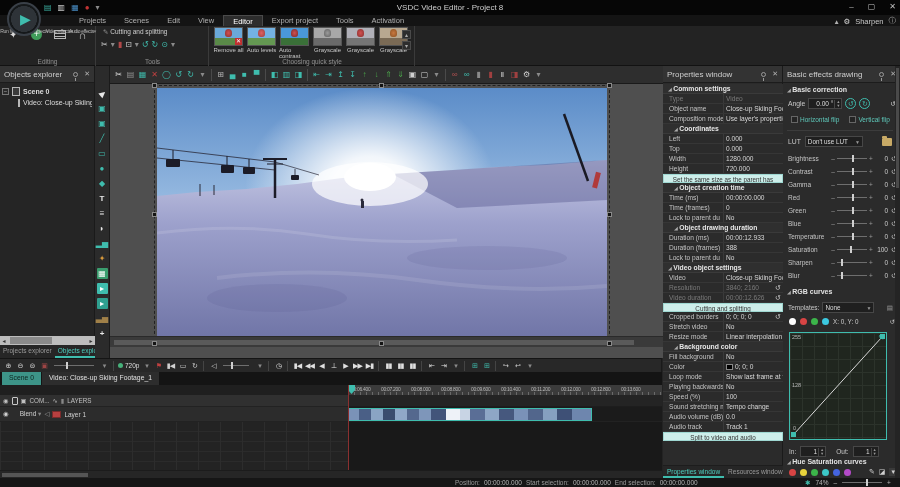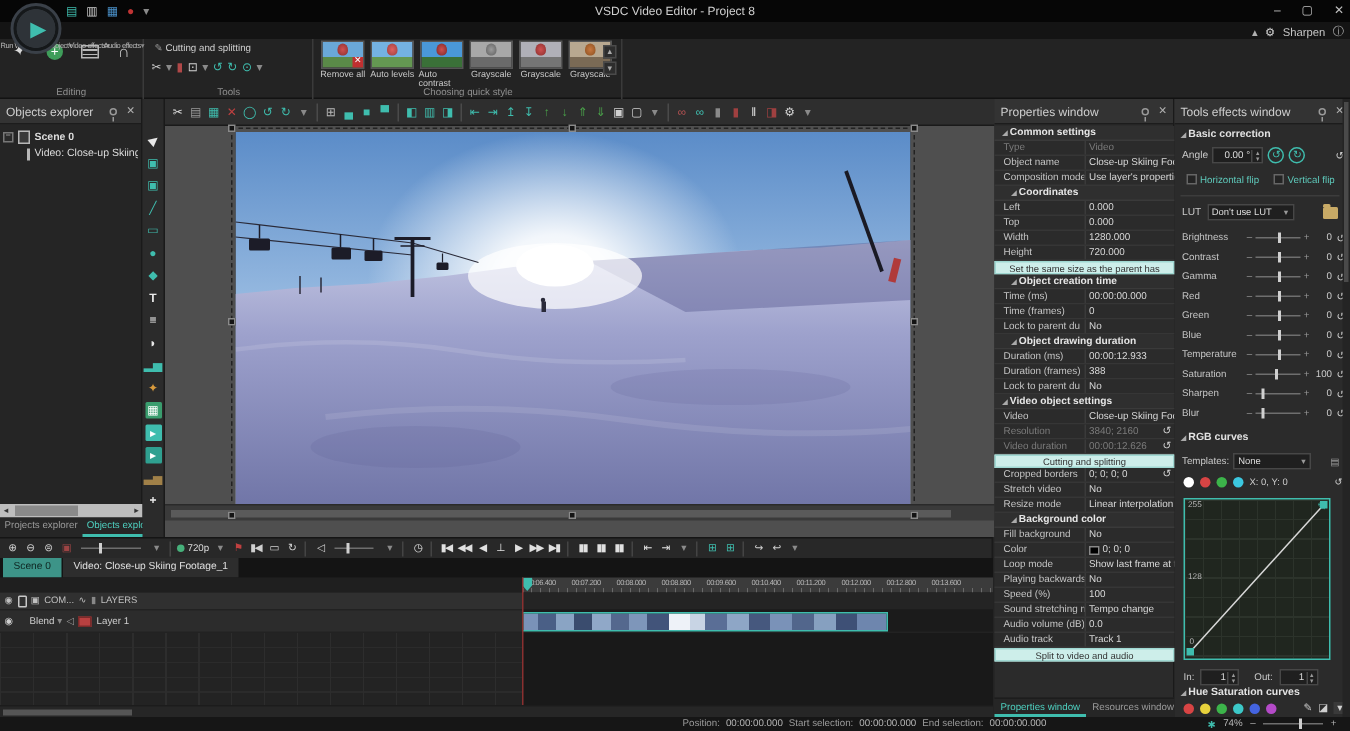--- a/index.html
+++ b/index.html
@@ -199,20 +199,30 @@
       <span style="color: rgb(138, 138, 138);">▾</span>
     </div>
   <div id="wintitle" class="abs">VSDC Video Editor - Project 8</div>
   <div id="winbtns" class="abs">
       <div>–</div>
       <div>▢</div>
       <div>✕</div>
     </div>
 
   <div id="tabrow" class="abs">
+    <div id="menu-tabs">
+        <div class="mtab">Projects</div>
+        <div class="mtab">Scenes</div>
+        <div class="mtab">Edit</div>
+        <div class="mtab">View</div>
+        <div class="mtab active">Editor</div>
+        <div class="mtab">Export project</div>
+        <div class="mtab">Tools</div>
+        <div class="mtab">Activation</div>
+      </div>
     <div id="tabrow-right">
       <span style="color:#b0b0b0;">▴</span>
       <span style="color:#d8d8d8;">⚙</span>
       <span style="color:#c8c8c8;">Sharpen</span>
       <span style="color:#b0b0b0;">ⓘ</span>
     </div>
   </div>
 
   <div id="ribbon" class="abs">
     <div id="grp-editing" class="abs">
@@ -635,21 +645,21 @@
         <div class="pbtn">Split to video and audio</div>
       </div>
     <div id="prop-tabs">
       <span class="otab active">Properties window</span>
       <span class="otab">Resources window</span>
     </div>
   </div>
 
   <div id="effects-panel" class="abs">
     <div class="ptitle">
-      <span>Tools effects window</span>
+      <span>Basic effects drawing</span>
       <span class="sp"></span>
       <span class="pinicon"></span>
       <span class="closex">✕</span>
     </div>
     <div class="esec" style="top:20px;">Basic correction</div>
     <div id="angle-row">
       <span>Angle</span>
       <div class="spinbox" style="width:34px;">
         <span class="v">0.00 °</span>
         <span class="spinarr">

